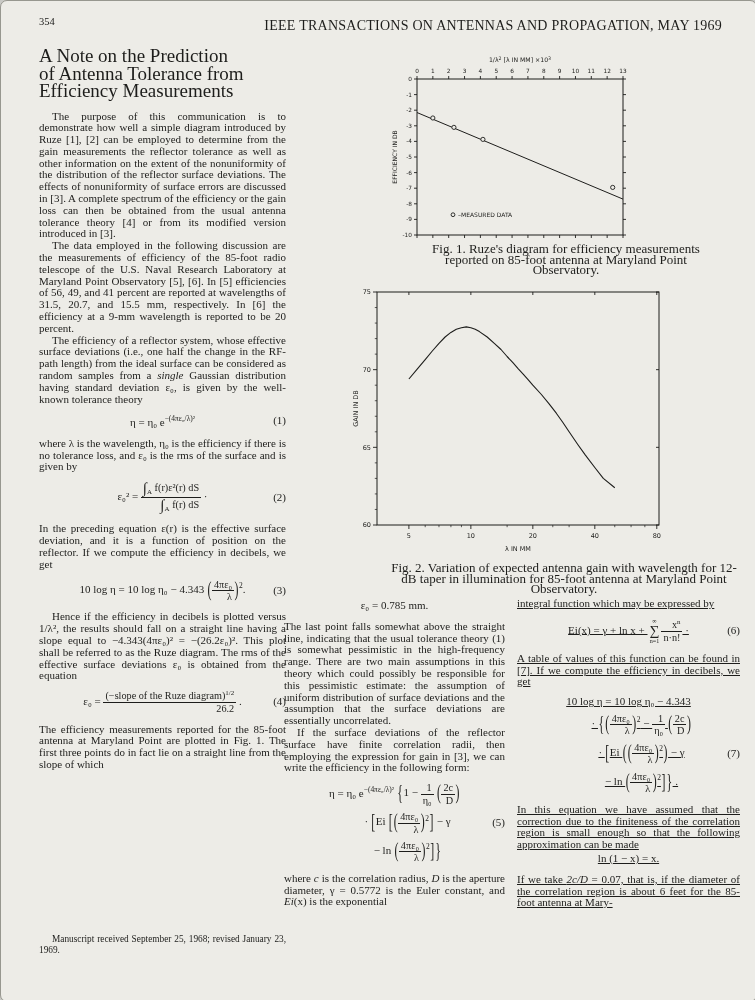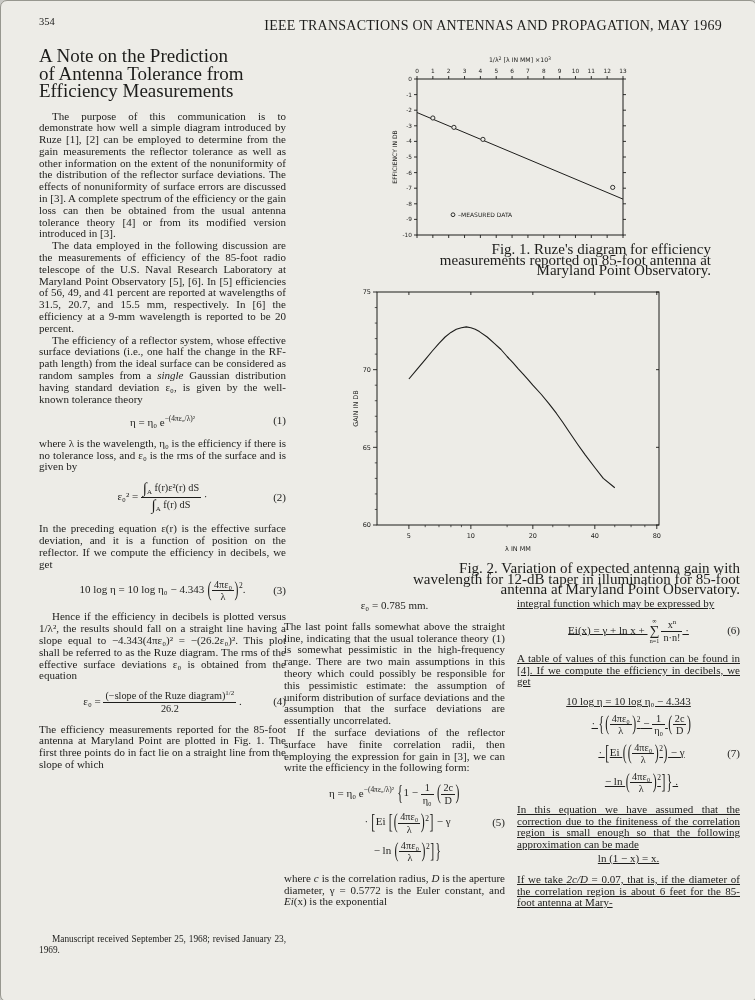--- a/index.html
+++ b/index.html
@@ -13,34 +13,34 @@
   .col2{left:283px;top:597px;width:221px;}
   .col3{left:516px;top:597px;width:223px;text-decoration:underline;}
   .title{font-size:19px;line-height:17.5px;font-weight:normal;margin:0 0 11px;width:208px;}
   p{margin:0;text-align:justify;}
   p.ind{text-indent:13px;}
   .eq{margin:8px 0 9px;}
   .eq-line{position:relative;text-align:center;margin:5px 0;}
   .eq-line.ind{padding-left:26px;}
   .eqnum{position:absolute;right:0;top:50%;transform:translateY(-50%);}
   sup,sub{font-size:.68em;}
-  .frac{display:inline-block;vertical-align:middle;text-align:center;line-height:1.12;font-size:.93em;}
+  .frac{display:inline-block;vertical-align:middle;text-align:right;line-height:1.12;font-size:.93em;}
   .frac .n{display:block;border-bottom:.8px solid currentColor;padding:0 2px;}
   .frac .d{display:block;padding:0 2px;}
   .big{display:inline-block;vertical-align:middle;transform:scaleY(1.75);font-size:1.08em;line-height:1;padding:0 .5px;}
   .sumop{display:inline-flex;flex-direction:column;align-items:center;vertical-align:middle;font-size:.55em;line-height:1;margin:0 2px;}
   .sumop .op{font-size:2.3em;line-height:1;}
   .intg{font-size:1.45em;vertical-align:-.12em;line-height:1;}
   .inline-eq{text-align:center;margin:2px 0 9px;font-size:11px;}
   .footnote{position:absolute;left:38px;top:933px;width:247px;font-size:9.3px;line-height:11px;
             text-indent:13px;text-align:justify;}
   .fig{position:absolute;}
   .fig1{left:388px;top:50px;}
   .fig2{left:350px;top:283px;}
-  .cap{position:absolute;font-size:15px;line-height:10.6px;text-align:right;}
+  .cap{position:absolute;font-size:13px;line-height:10.6px;text-align:center;}
   .cap1{left:420px;top:243px;width:290px;}
   .cap2{left:387px;top:562px;width:352px;}
 </style>
 </head>
 <body>
 
 <div class="page">
   <div class="hdr-num">354</div>
   <div class="hdr-journal">IEEE TRANSACTIONS ON ANTENNAS AND PROPAGATION, MAY 1969</div>
 
@@ -228,21 +228,21 @@
 
   <div class="col col3">
     <p>integral function which may be expressed by</p>
     <div class="eq">
         <div class="eq-line"><span>Ei(x) = γ + ln x + </span><span class="sumop">
             <span>∞</span>
             <span class="op">∑</span>
             <span>n=1</span>
           </span><span class="frac"><span class="n">x<sup>n</sup></span><span class="d">n·n!</span></span><span> ·</span><span class="eqnum">(6)</span></div>
       </div>
-    <p>A table of values of this function can be found in [4]. If we compute the efficiency in decibels, we get</p>
+    <p>A table of values of this function can be found in [7]. If we compute the efficiency in decibels, we get</p>
     <div class="eq">
         <div class="eq-line"><span>10 log η = 10 log η₀ − 4.343</span></div>
         <div class="eq-line ind"><span>· </span><span class="big">{</span><span class="big">(</span><span class="frac"><span class="n">4πε₀</span><span class="d">λ</span></span><span class="big">)</span><span><sup>2</sup> − </span><span class="frac"><span class="n">1</span><span class="d">η₀</span></span><span> </span><span class="big">(</span><span class="frac"><span class="n">2c</span><span class="d">D</span></span><span class="big">)</span></div>
         <div class="eq-line ind"><span>· </span><span class="big">[</span><span>Ei </span><span class="big">(</span><span class="big">(</span><span class="frac"><span class="n">4πε₀</span><span class="d">λ</span></span><span class="big">)</span><span><sup>2</sup></span><span class="big">)</span><span> − γ</span><span class="eqnum">(7)</span></div>
         <div class="eq-line ind"><span>− ln </span><span class="big">(</span><span class="frac"><span class="n">4πε₀</span><span class="d">λ</span></span><span class="big">)</span><span><sup>2</sup></span><span class="big">]</span><span class="big">}</span><span> .</span></div>
       </div>
     <p>In this equation we have assumed that the correction due to the finiteness of the correlation region is small enough so that the following approximation can be made</p>
     <div class="inline-eq">ln (1 − x) = x.</div>
     <p>If we take <em>2c/D</em> = 0.07, that is, if the diameter of the correlation region is about 6 feet for the 85-foot antenna at Mary-</p>
   </div>

